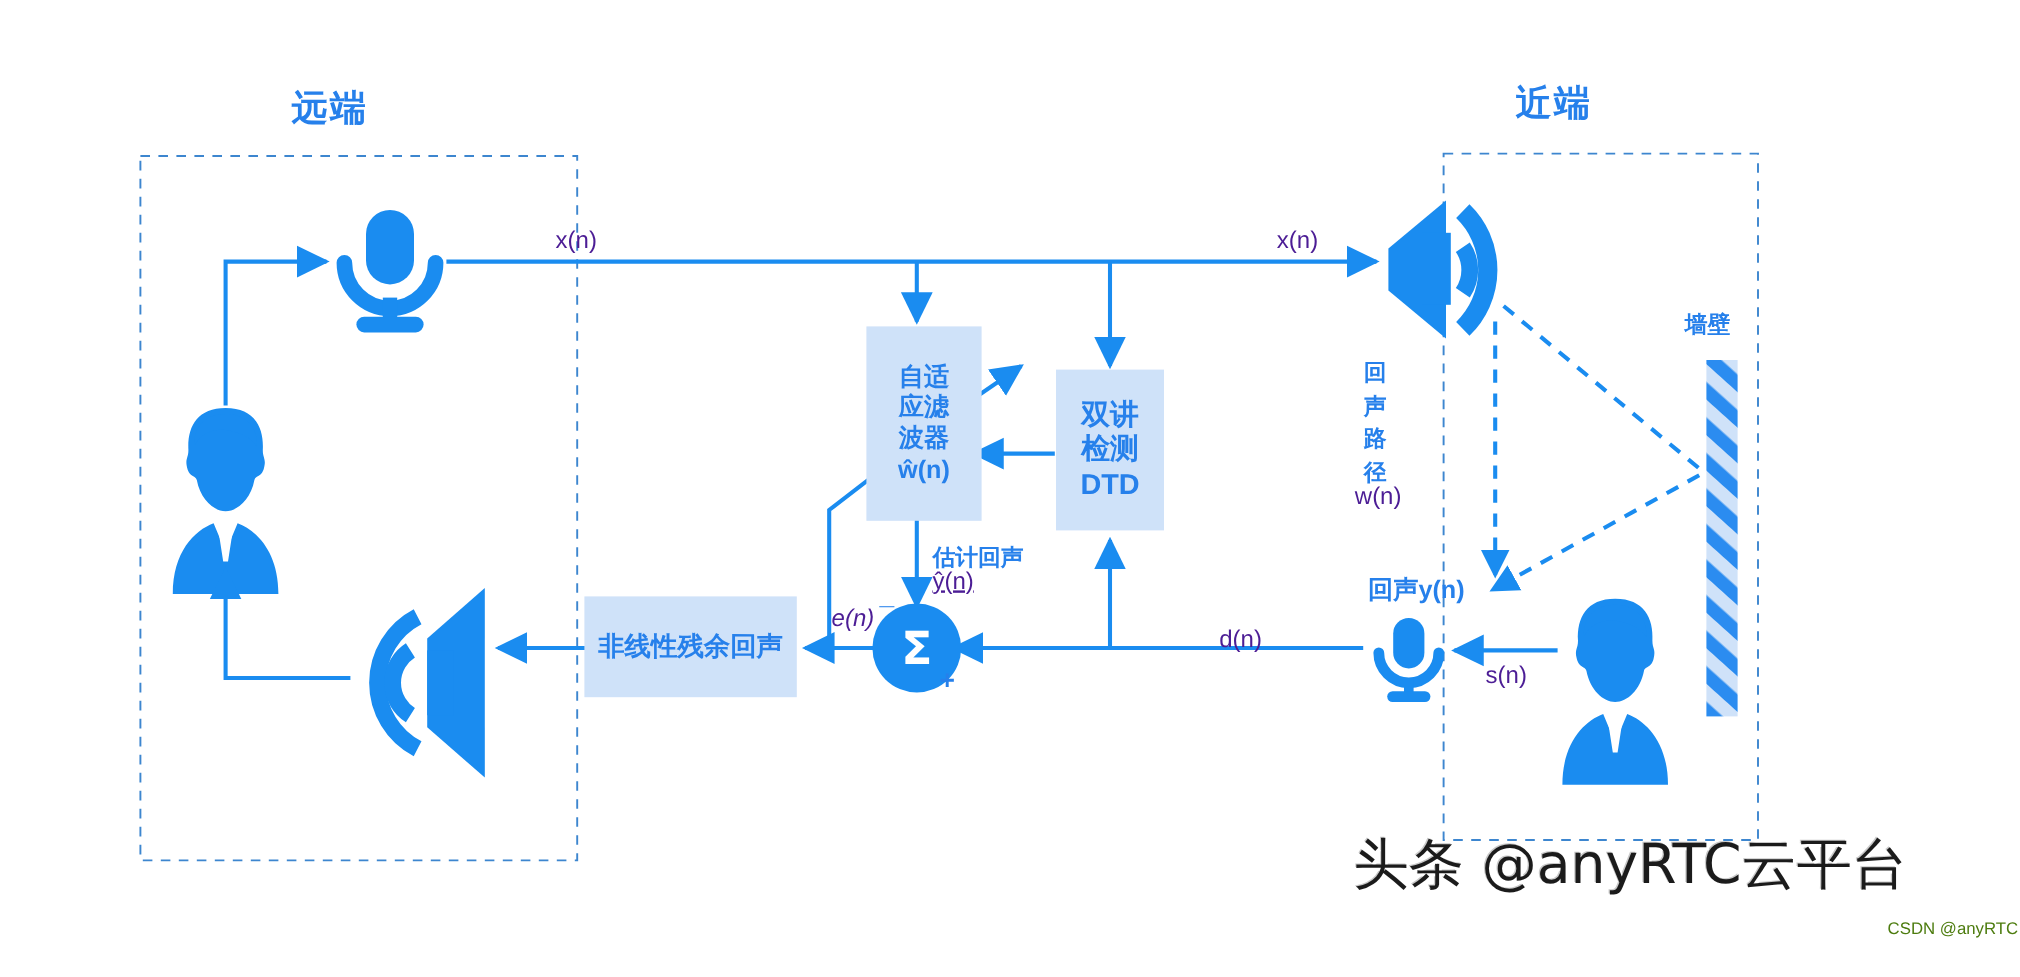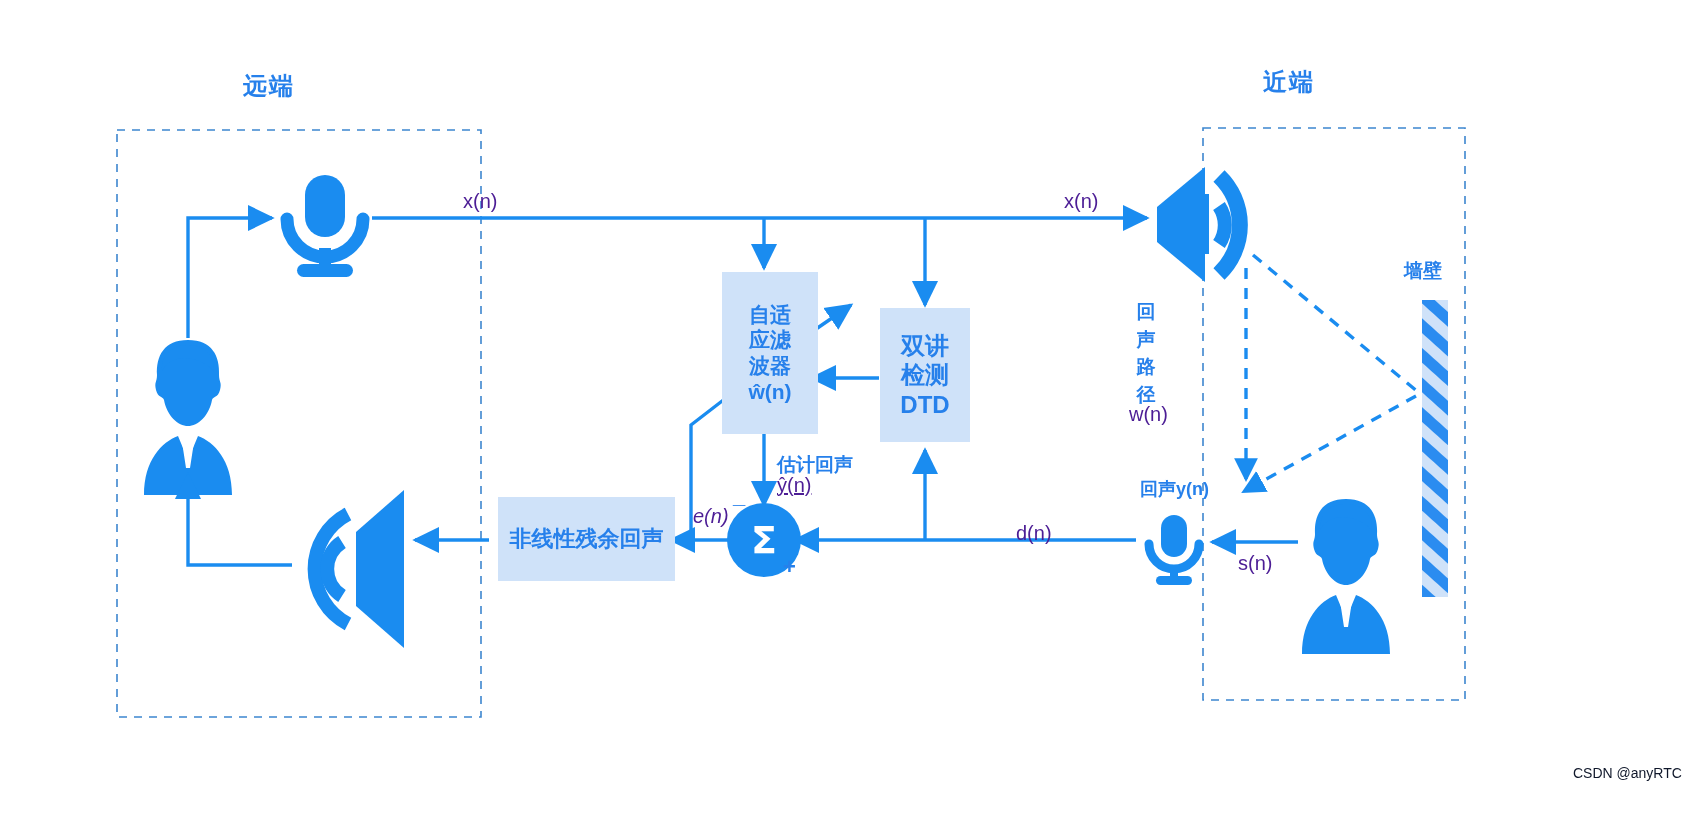--- a/index.html
+++ b/index.html
@@ -1,31 +1,31 @@
 <!DOCTYPE html>
 <html><head>
 <meta charset="utf-8">
 <style>
   html,body{margin:0;padding:0;background:#ffffff;}
   body{width:1683px;height:814px;position:relative;overflow:hidden;
        font-family:"Liberation Sans","DejaVu Sans",sans-serif;}
   #stage{position:absolute;left:0;top:0;width:1683px;height:814px;}
   svg.layer{position:absolute;left:0;top:0;width:1683px;height:814px;}
-  .hdr{position:absolute;color:#2680eb;font-weight:bold;font-size:24px;
+  .hdr{position:absolute;color:#2680eb;font-weight:bold;font-size:30px;
        letter-spacing:2px;white-space:nowrap;}
   .blk{position:absolute;background:#cfe2f9;display:flex;align-items:center;
        justify-content:center;color:#2680eb;font-weight:bold;text-align:right;
        line-height:1.22;}
   .lblb{position:absolute;color:#2680eb;font-size:19px;font-weight:bold;white-space:nowrap;text-align:right;}
   .vstack{position:absolute;color:#2680eb;font-size:19px;font-weight:bold;
           width:20px;text-align:center;line-height:1.45;}
   .wm{position:absolute;color:#1b1b1b;font-size:46px;white-space:nowrap;
       font-family:"DejaVu Sans",sans-serif;
       text-shadow:2px 2px 0 #ffffff,-1px -1px 0 #c9c9c9;}
-  .wm2{position:absolute;color:#0f172a;font-size:14px;white-space:nowrap;}
+  .wm2{position:absolute;color:#4d7c0f;font-size:14px;white-space:nowrap;}
   .sig{position:absolute;color:#4c1d95;font-size:20px;white-space:nowrap;}
 </style>
 </head>
 <body>
 
 <div id="stage">
 
   <svg class="layer" viewBox="0 0 1683 814" xmlns="http://www.w3.org/2000/svg">
     <defs>
       <marker id="ah" markerWidth="9" markerHeight="9" refX="7.2" refY="4.5" orient="auto" markerUnits="strokeWidth">
@@ -146,45 +146,46 @@
     <span>ŵ(n)</span>
   </div>
 
   <div class="blk" style="left:880px;top:308px;width:90px;height:134px;font-size:24px;
               flex-direction:column;">
     <span>双讲</span>
     <span>检测</span>
     <span>DTD</span>
   </div>
 
-  <div class="blk" style="left:498px;top:497px;width:177px;height:84px;font-size:22px;">非线性残余回声</div>
+  <div class="blk" style="left:487px;top:497px;width:177px;height:84px;font-size:22px;">非线性残余回声</div>
 
   <div style="position:absolute;left:727px;top:503px;width:74px;height:74px;
               border-radius:50%;background:#1a8cf0;color:#fff;display:flex;
               align-items:center;justify-content:center;font-size:38px;
               font-weight:bold;font-family:'DejaVu Sans',sans-serif;">
     <span>Σ</span>
   </div>
   <div class="lblb" style="left:733px;top:483px;font-size:22px;">_</div>
   <div class="lblb" style="left:783px;top:554px;font-size:22px;">+</div>
 
   <div class="sig" style="left:463px;top:190px;">x(n)</div>
   <div class="sig" style="left:1064px;top:190px;">x(n)</div>
   <div class="sig" style="left:1016px;top:522px;">d(n)</div>
   <div class="sig" style="left:693px;top:505px;font-style:italic;">e(n)</div>
   <div class="sig" style="left:1238px;top:552px;">s(n)</div>
   <div class="lblb" style="left:777px;top:452px;font-size:19px;">估计回声</div>
   <div class="sig" style="left:777px;top:474px;text-decoration:underline;">ŷ(n)</div>
-  <div class="lblb" style="left:1140px;top:477px;font-size:18px;">回声y(n)</div>
+  <div class="lblb" style="left:1140px;top:477px;font-size:21px;">回声y(n)</div>
 
   <div class="vstack" style="left:1136px;top:298px;">
     <div>回</div>
     <div>声</div>
     <div>路</div>
     <div>径</div>
   </div>
   <div class="sig" style="left:1129px;top:403px;">w(n)</div>
 
   <div class="lblb" style="left:1404px;top:258px;font-size:19px;">墙壁</div>
 
+  <div class="wm" style="left:1128px;top:690px;">头条 @anyRTC云平台</div>
   <div class="wm2" style="left:1573px;top:765px;">CSDN @anyRTC</div>
 
 </div>
 
 </body></html>

